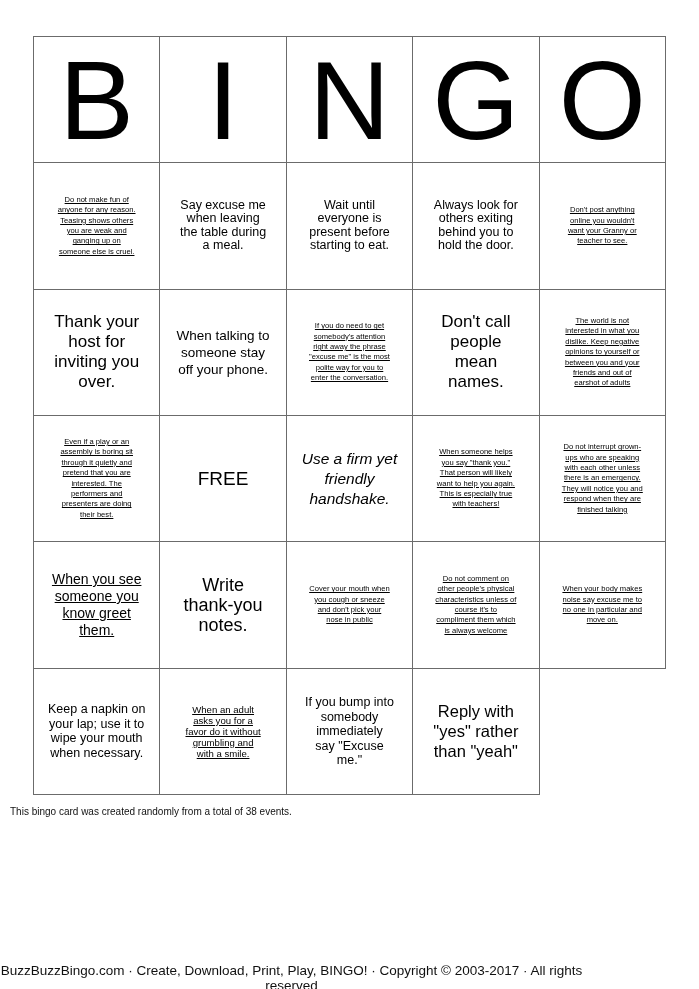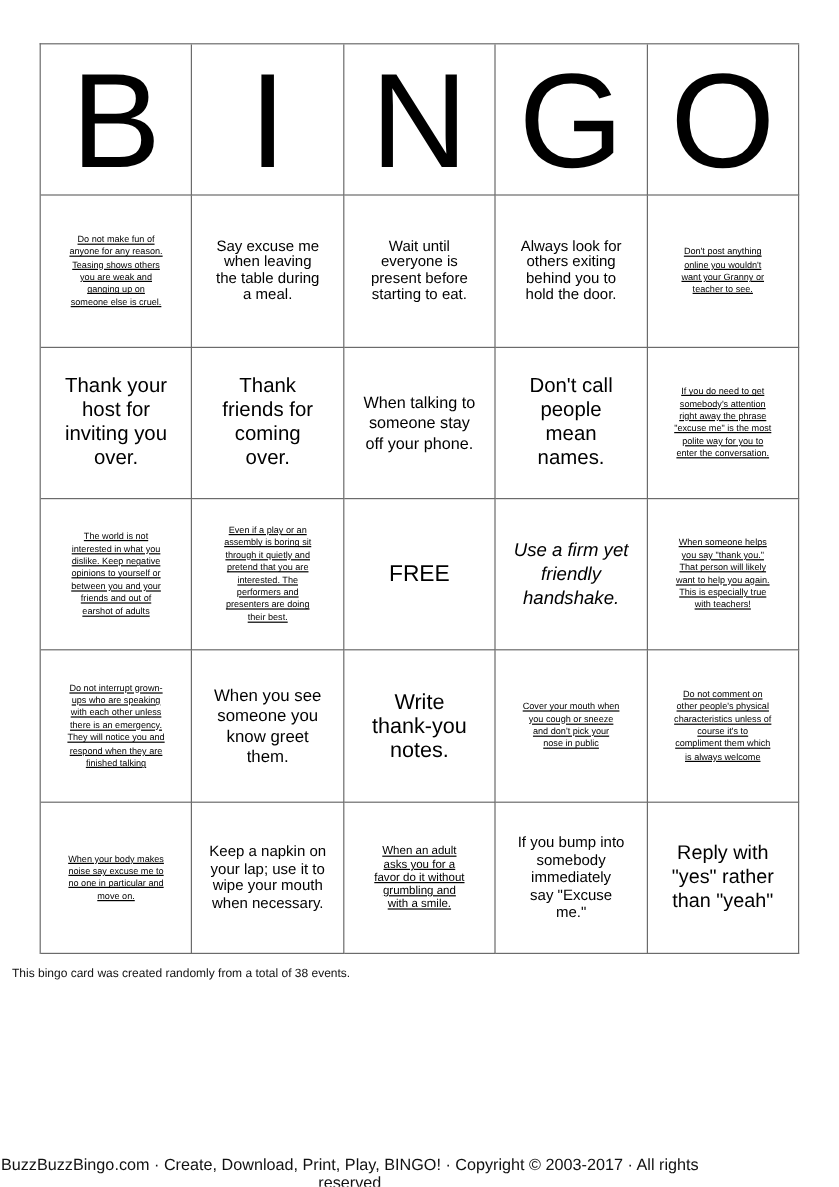--- a/index.html
+++ b/index.html
@@ -33,33 +33,32 @@
   <div class="cell hdr">G</div>
   <div class="cell hdr">O</div>
 
   <div class="cell sm">Do not make fun of anyone for any reason. Teasing shows others you are weak  and ganging up on someone else is cruel.</div>
   <div class="cell md">Say excuse me when leaving the table during a meal.</div>
   <div class="cell md">Wait until everyone is present before starting to eat.</div>
   <div class="cell md">Always look for others exiting behind you to hold the door.</div>
   <div class="cell sm">Don't post anything online you wouldn't want your Granny or teacher to see.</div>
 
   <div class="cell lg" style="font-size:17px;padding:4px 20px;">Thank your host for inviting you over.</div>
-  <div class="cell lg" style="font-size:17px;padding:4px 20px;">Thank friends for coming over.</div>
   <div class="cell md" style="font-size:13.5px;line-height:17px;padding:4px 16px;">When talking to someone stay off your phone.</div>
+  <div class="cell sm">If you do need to get somebody's attention right away  the phrase "excuse me" is the most polite way for you to enter the conversation.</div>
   <div class="cell lg" style="font-size:17px;padding:4px 22px;">Don't call people mean names.</div>
-  <div class="cell sm">If you do need to get somebody's attention right away  the phrase "excuse me" is the most polite way for you to enter the conversation.</div>
 
   <div class="cell sm">The world is not interested in what you dislike. Keep negative opinions to yourself  or between you and your friends and out of earshot of adults</div>
   <div class="cell sm">Even if a play or an assembly is boring sit through it quietly and pretend that you are interested. The performers and presenters are doing their best.</div>
   <div class="cell free">FREE</div>
   <div class="cell lg" style="font-size:15.5px;padding:4px 8px;font-style:italic;">Use a firm yet friendly handshake.</div>
   <div class="cell sm">When someone helps you  say "thank you." That person will likely want to help you again. This is especially true with teachers!</div>
 
   <div class="cell sm">Do not interrupt grown-ups who are speaking with each other unless there is an emergency. They will notice you and respond when they are finished talking</div>
-  <div class="cell md" style="font-size:14px;line-height:17px;padding:4px 14px;">When you see someone you know greet them.</div>
+  <div class="cell md" style="font-size:14px;line-height:17px;padding:4px 14px;text-decoration:underline;">When you see someone you know greet them.</div>
   <div class="cell lg" style="font-size:18px;line-height:20px;padding:4px 18px;">Write thank-you notes.</div>
   <div class="cell sm">Cover your mouth when you cough or sneeze  and don't pick your nose in public</div>
   <div class="cell sm">Do not comment on other people's physical characteristics unless of course  it's to compliment them which is always welcome</div>
 
   <div class="cell sm">When your body makes noise say excuse me to no one in particular and move on.</div>
   <div class="cell md" style="font-size:12.5px;line-height:14.5px;padding:4px 14px;">Keep a napkin on your lap; use it to wipe your mouth when necessary.</div>
   <div class="cell sm" style="font-size:9.6px;line-height:11px;padding:4px 24px;">When an adult asks you for a favor  do it without grumbling and with a smile.</div>
   <div class="cell md" style="font-size:12.5px;line-height:14.5px;padding:4px 18px;">If you bump into somebody immediately say "Excuse me."</div>
   <div class="cell lg" style="font-size:16.5px;line-height:20px;padding:4px 18px;">Reply with "yes" rather than "yeah"</div>
 </div>

